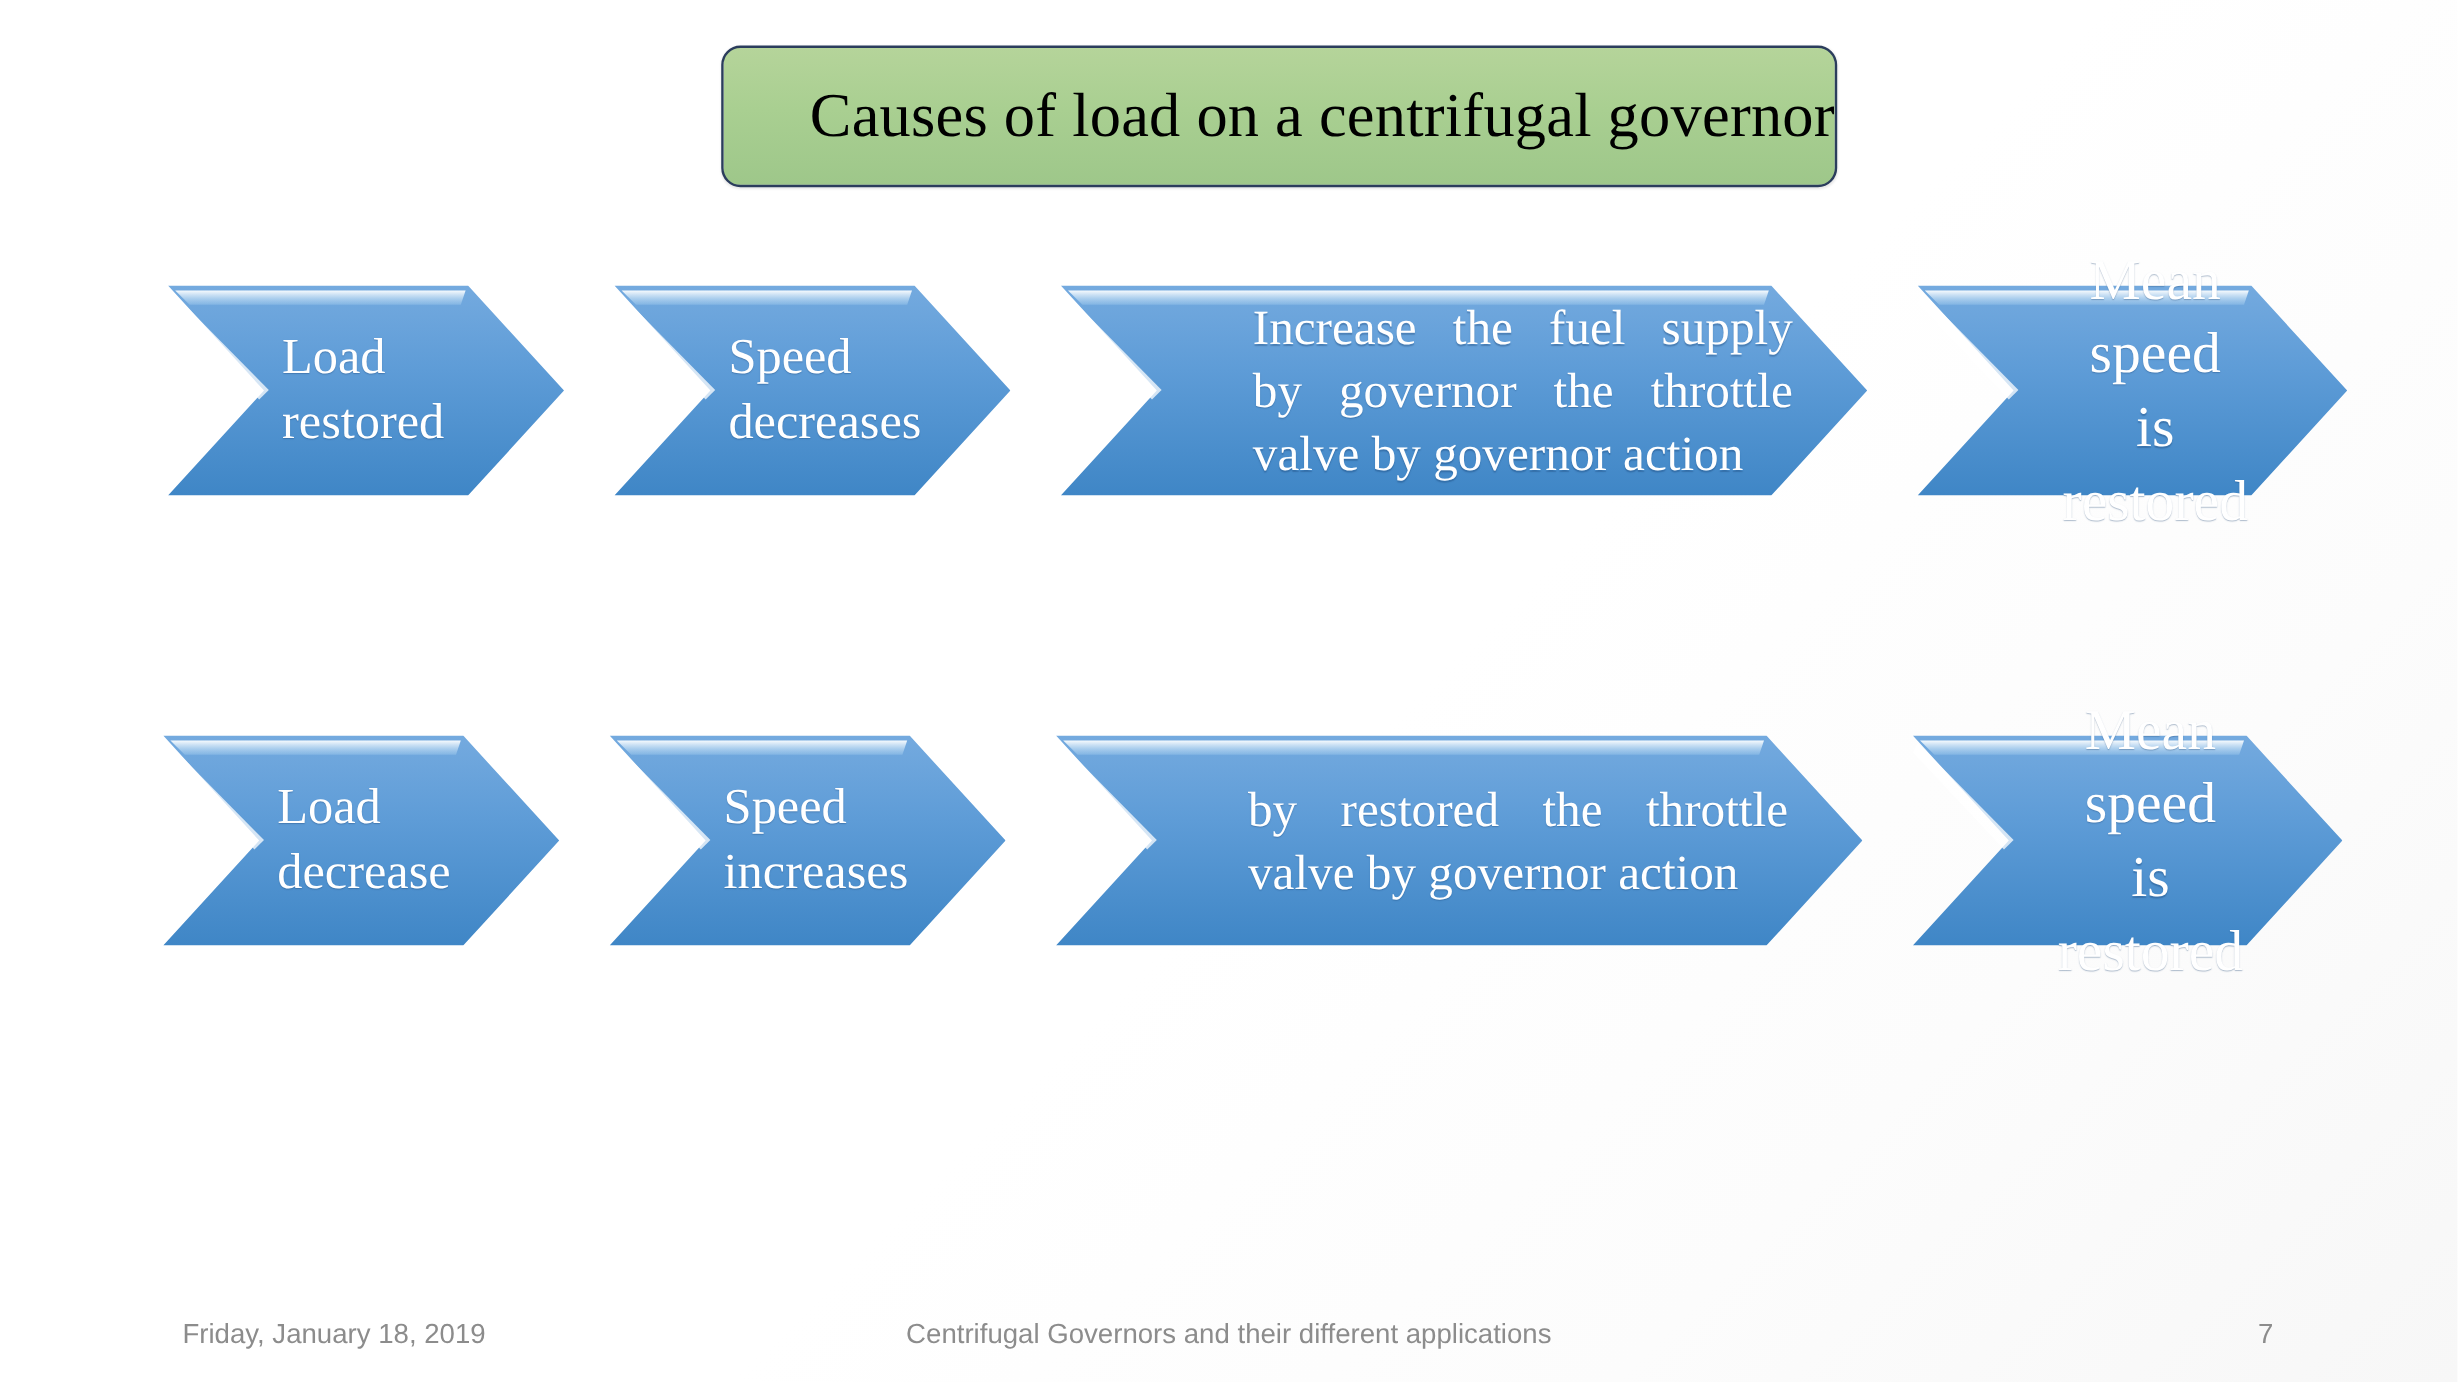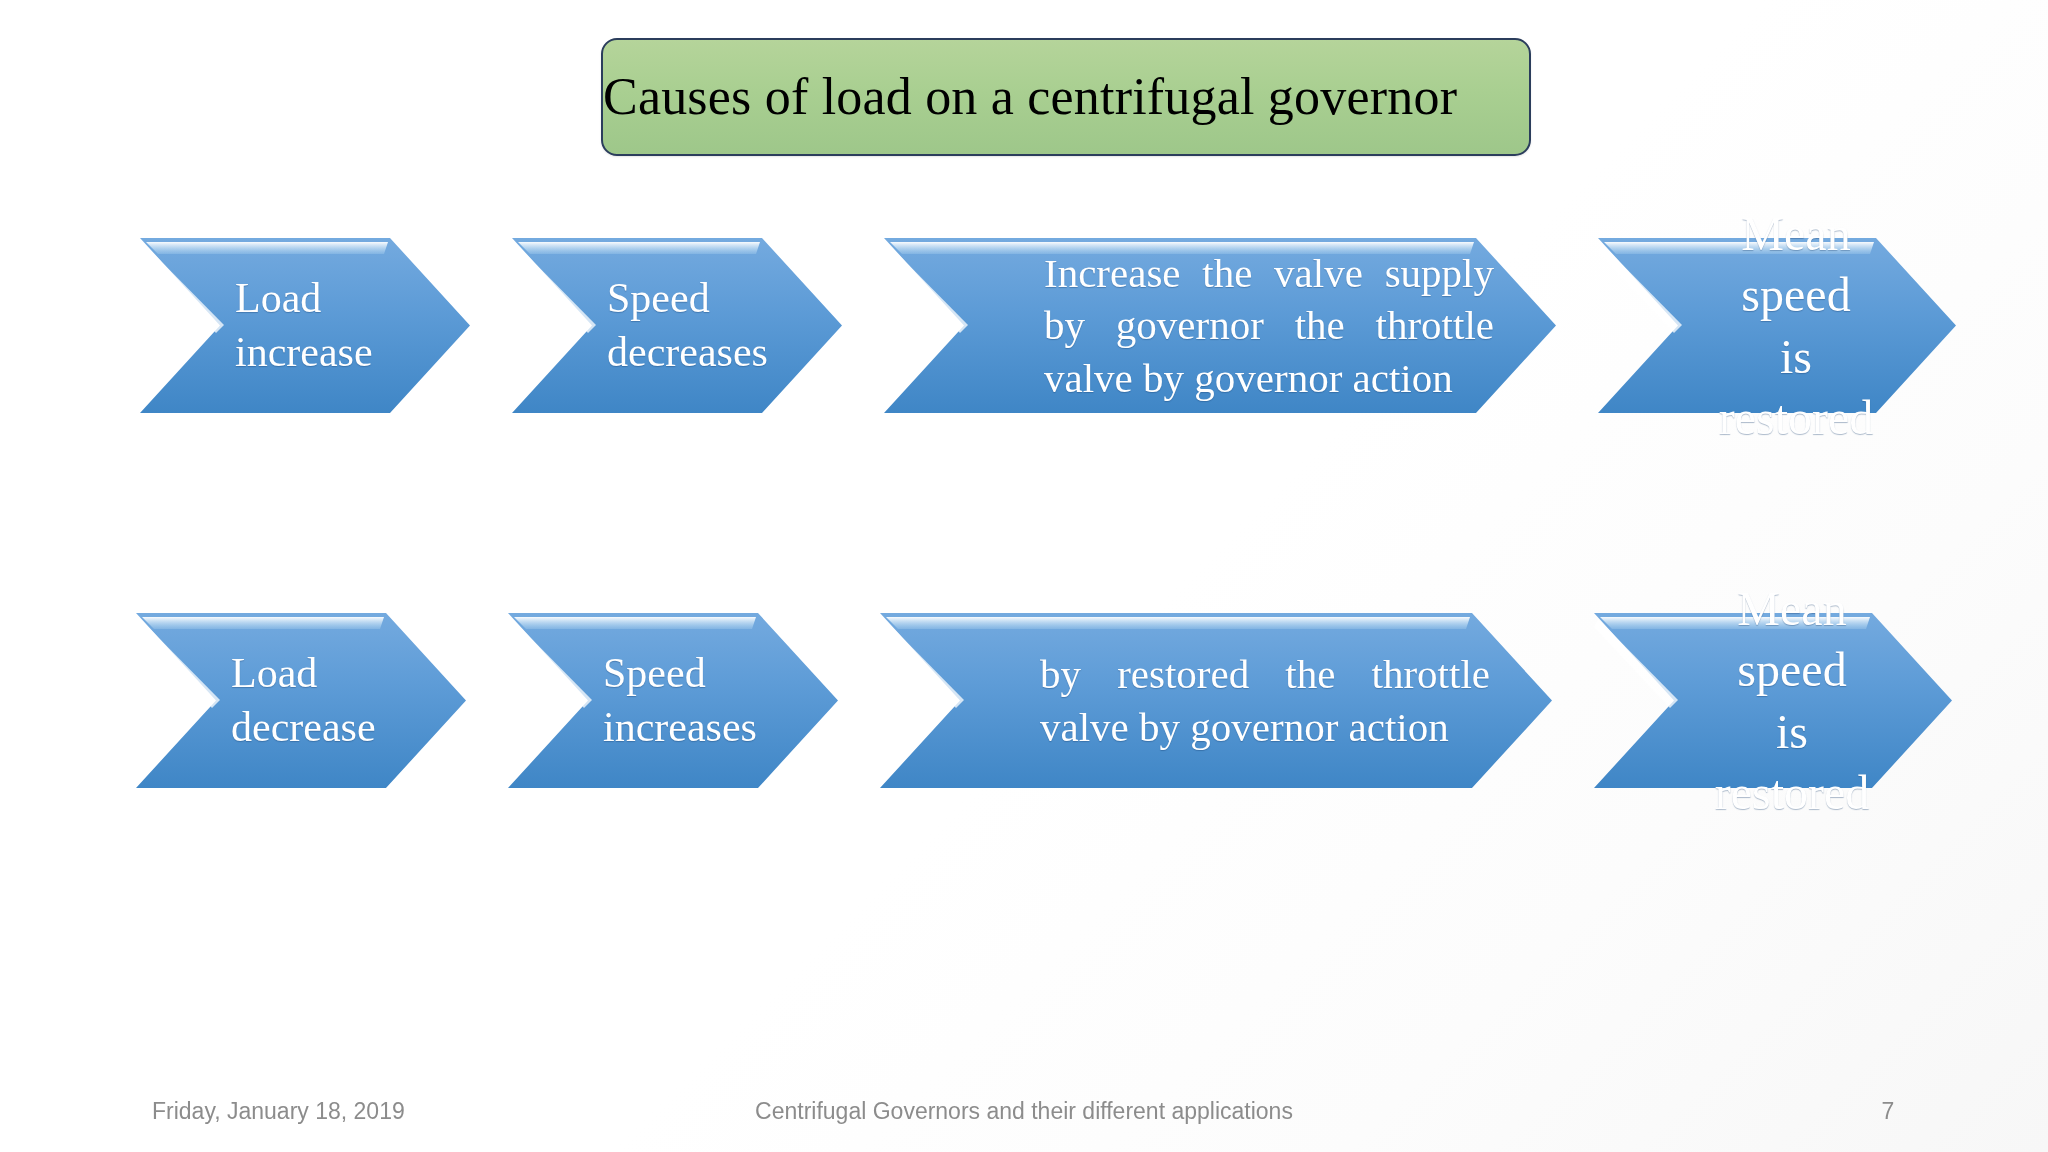--- a/index.html
+++ b/index.html
@@ -23,21 +23,21 @@
     left: 601px;
     top: 38px;
     width: 930px;
     height: 118px;
     box-sizing: border-box;
     border: 2px solid #2b3d5c;
     border-radius: 16px;
     background: linear-gradient(to bottom, #b5d49a 0%, #a9cf91 45%, #9ec78a 100%);
     display: flex;
     align-items: center;
-    justify-content: flex-start;
+    justify-content: flex-end;
     box-shadow: 0 1px 2px rgba(0,0,0,0.10);
   }
   #title-text {
     font-family: "Liberation Serif", "DejaVu Serif", serif;
     font-size: 52px;
     color: #000000;
     letter-spacing: 0.2px;
     white-space: nowrap;
     line-height: 1;
   }
@@ -170,21 +170,21 @@
             <stop offset="0%" stop-color="#ffffff" stop-opacity="0.95"></stop>
             <stop offset="100%" stop-color="#bfe0f6" stop-opacity="0.25"></stop>
           </linearGradient>
         </defs>
         <polygon points="0,0 250,0 330,87.5 250,175 0,175 80,87.5" fill="url(#g11)"></polygon>
         <polygon points="6,4 248,4 244,16 18,16" fill="url(#hl11)"></polygon>
         <polygon points="4,6 84,87 76,95 0,14" fill="#ffffff" opacity="0.75"></polygon>
       </svg>
       <div class="label">
         <span>Load</span>
-        <span>increase</span>
+        <span>restored</span>
       </div>
     </div>
 
     <div class="chev short" style="left:512px; width:330px;">
       <svg class="shape" viewBox="0 0 330 175" preserveAspectRatio="none">
         <defs>
           <linearGradient id="g12" x1="0" y1="0" x2="0" y2="1">
             <stop offset="0%" stop-color="#74aadf"></stop>
             <stop offset="40%" stop-color="#5e9cd7"></stop>
             <stop offset="100%" stop-color="#3f86c6"></stop>
@@ -215,21 +215,21 @@
           <linearGradient id="hl13" x1="0" y1="0" x2="0" y2="1">
             <stop offset="0%" stop-color="#ffffff" stop-opacity="0.95"></stop>
             <stop offset="100%" stop-color="#bfe0f6" stop-opacity="0.25"></stop>
           </linearGradient>
         </defs>
         <polygon points="0,0 592,0 672,87.5 592,175 0,175 80,87.5" fill="url(#g13)"></polygon>
         <polygon points="6,4 590,4 586,16 18,16" fill="url(#hl13)"></polygon>
         <polygon points="4,6 84,87 76,95 0,14" fill="#ffffff" opacity="0.75"></polygon>
       </svg>
       <div class="label">
-        <span class="line">Increase  the  valve  supply</span>
+        <span class="line">Increase  the  fuel  supply</span>
         <span class="line">by   governor   the   throttle</span>
         <span class="line last">valve by governor action</span>
       </div>
     </div>
 
     <div class="chev center" style="left:1598px; width:358px;">
       <svg class="shape" viewBox="0 0 358 175" preserveAspectRatio="none">
         <defs>
           <linearGradient id="g14" x1="0" y1="0" x2="0" y2="1">
             <stop offset="0%" stop-color="#74aadf"></stop>

